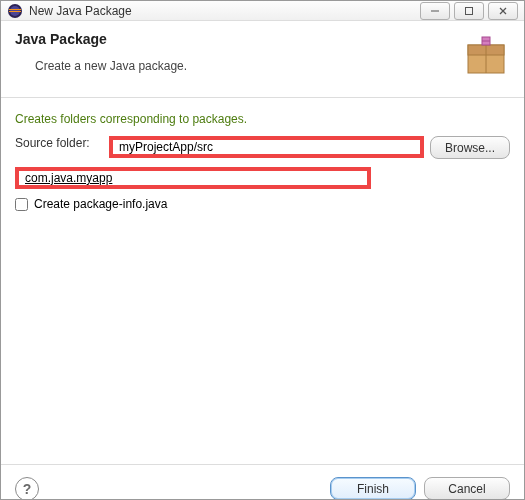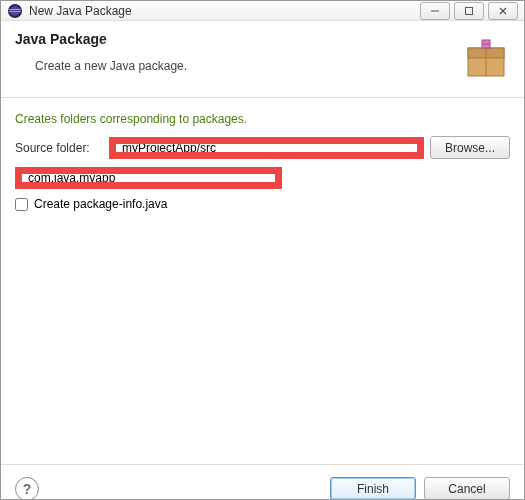--- a/index.html
+++ b/index.html
@@ -40,21 +40,20 @@
     display: flex; align-items: center; justify-content: center;
     font-size: 10px;
     color: #555;
     cursor: pointer;
   }
   .header {
     background: #fff;
     padding: 10px 14px 12px 14px;
     border-bottom: 1px solid #ddd;
     display: flex;
-    align-items: center;
   }
   .header-text h1 {
     margin: 0 0 4px 0;
     font-size: 14px;
     font-weight: bold;
     color: #222;
   }
   .header-text p {
     margin: 12px;
     font-size: 12px;
@@ -68,43 +67,43 @@
   .content {
     padding: 14px 14px 8px 14px;
     height: 366px;
   }
   .desc {
     color: #4d7c0f;
     margin-bottom: 10px;
   }
   .form-row {
     display: flex;
-    align-items: center;
+    align-items: flex-start;
     margin-bottom: 8px;
     gap: 6px;
   }
   .form-row label {
     width: 88px;
     color: #333;
   }
   .form-row input[type="text"] {
     height: 22px;
-    border: 7px solid #ef4444;
+    border: 4px solid #ef4444;
     padding: 2px 6px;
     font-family: inherit;
     font-size: 12px;
     background: #fff;
   }
   .source-input { flex: 1; }
-  .name-input { width: 267px; }
+  .name-input { width: 356px; text-decoration: underline; }
   .btn {
     height: 23px;
     padding: 0 14px;
     border: 1px solid #acacac;
-    border-radius: 3px;
+    border-radius: 8px;
     background: linear-gradient(#fdfdfd, #e6e6e6);
     font-family: inherit;
     font-size: 12px;
     color: #333;
     cursor: pointer;
   }
   .btn-primary {
     border-color: #5a93cc;
     box-shadow: 0 0 0 1px #a7cdf0 inset;
     background: linear-gradient(#f6fbff, #e1eefc);

